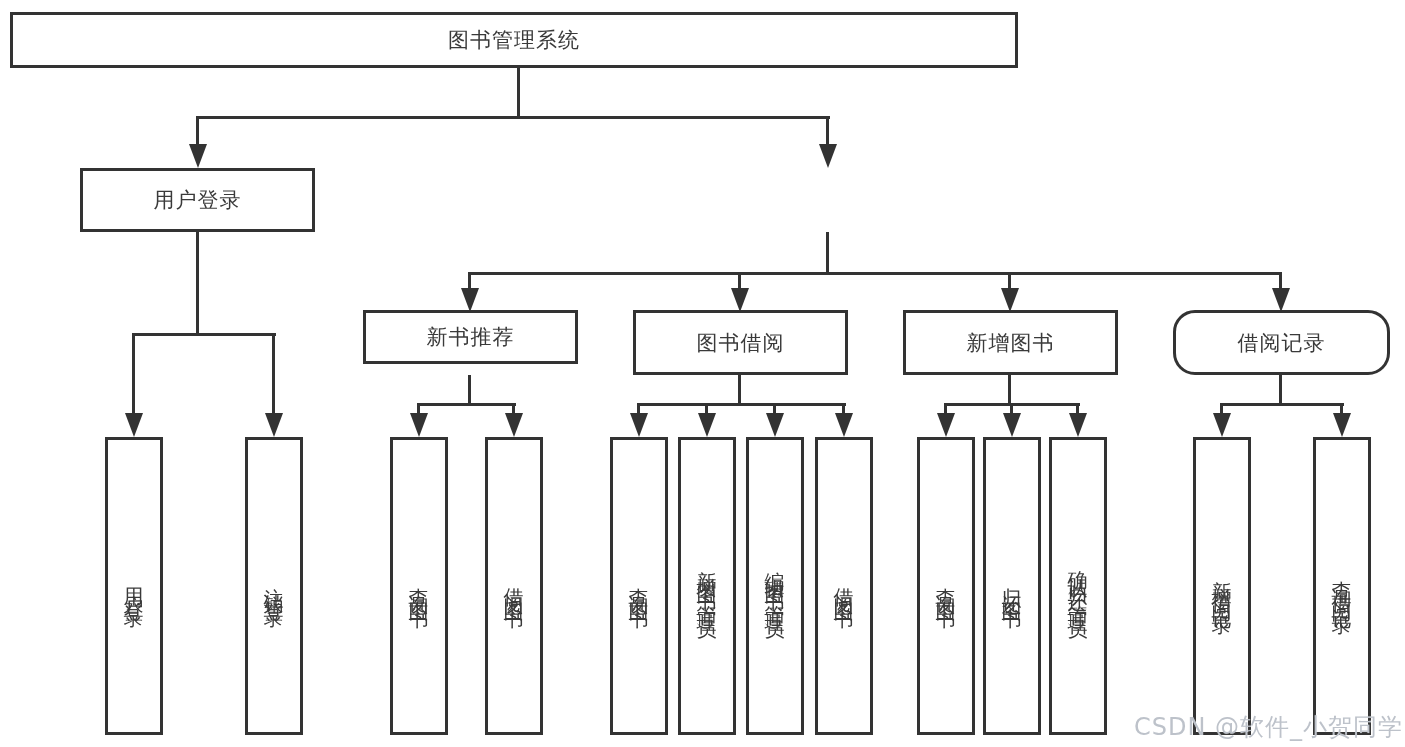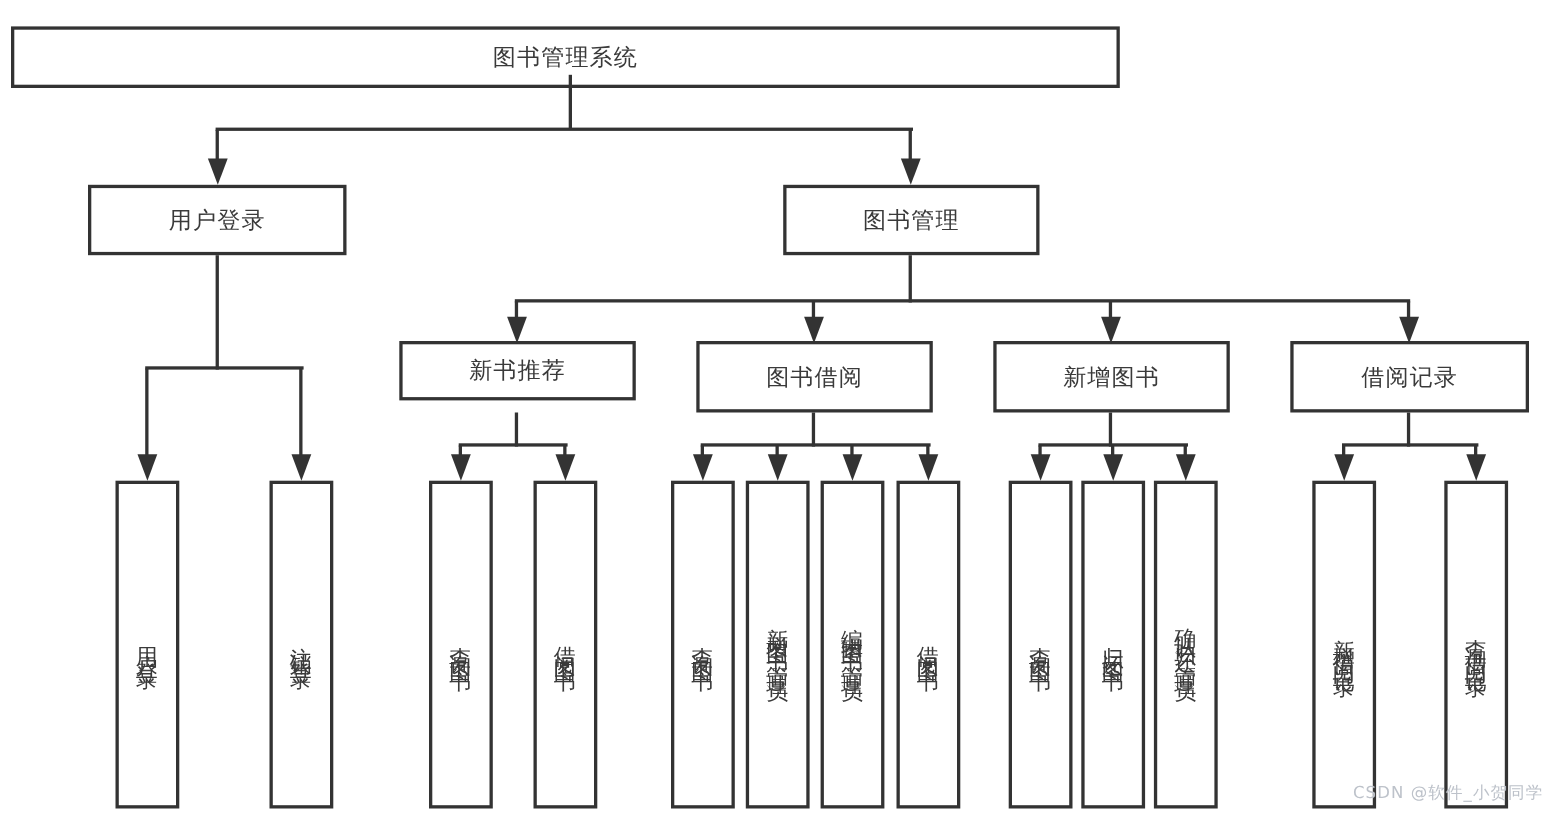--- a/index.html
+++ b/index.html
@@ -47,53 +47,50 @@
     width: 0; height: 0;
     border-left: 9px solid transparent;
     border-right: 9px solid transparent;
     border-top: 24px solid #333333;
   }
   .watermark {
     position: absolute;
     right: 2px;
     top: 711px;
     z-index: 5;
-    font-size: 15px;
+    font-size: 24px;
     color: #bdc2ca;
     letter-spacing: 1px;
     text-shadow: 0 0 1px rgba(255,255,255,0.6);
     white-space: nowrap;
   }
 </style>
 </head>
 <body>
 
 <div class="canvas">
 
-  <div class="node" style="left:10px; top:24px; width:1008px; height:56px;font-family:Liberation Mono, monospace;">
+  <div class="node" style="left:10px; top:12px; width:1008px; height:56px;font-family:Liberation Mono, monospace;">
     <span>图书管理系统</span>
   </div>
 
   <div class="node" style="left:80px; top:168px; width:235px; height:64px;">
     <span>用户登录</span>
   </div>
-  <div class="node" style="left:712px; top:168px; width:233px; height:64px;">
-    <span>图书管理</span>
-  </div>
 
   <div class="node" style="left:363px; top:310px; width:215px; height:54px;">
     <span>新书推荐</span>
   </div>
   <div class="node" style="left:633px; top:310px; width:215px; height:65px;">
     <span>图书借阅</span>
   </div>
   <div class="node" style="left:903px; top:310px; width:215px; height:65px;">
     <span>新增图书</span>
   </div>
-  <div class="node" style="left:1173px; top:310px; width:217px; height:65px;">
+  <div class="node" style="left:1173px; top:310px; width:217px; height:65px;border-radius:22px;">
     <span>借阅记录</span>
   </div>
 
   <div class="node vbox" style="left:105px; top:437px; width:58px; height:298px;">
     <span class="vtext">用户登录</span>
   </div>
   <div class="node vbox" style="left:245px; top:437px; width:58px; height:298px;">
     <span class="vtext">注销登录</span>
   </div>
 

